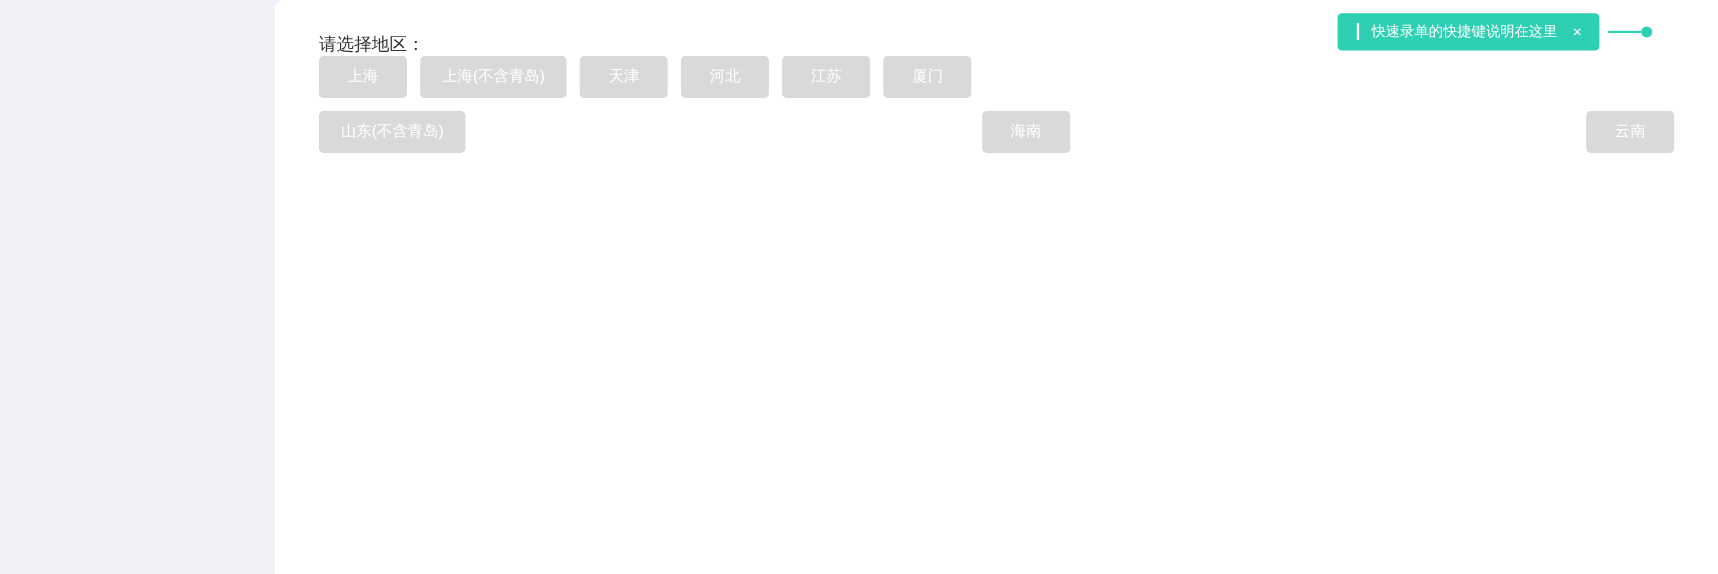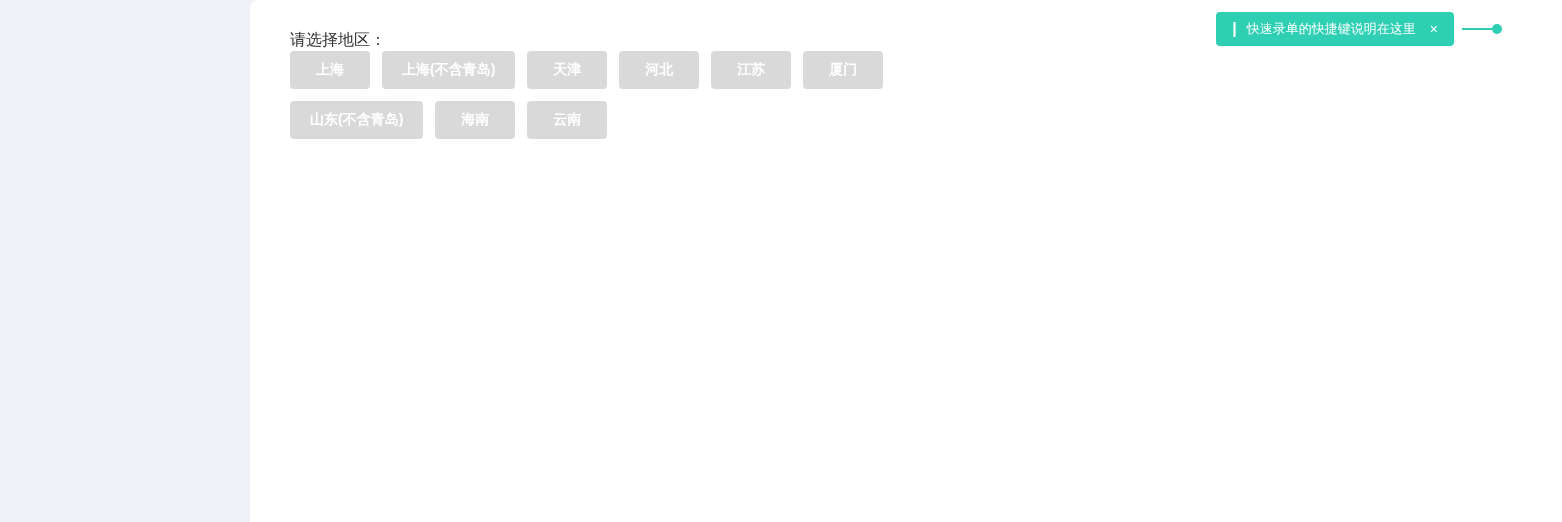--- a/index.html
+++ b/index.html
@@ -47,32 +47,32 @@
       background: #d9d9d9;
       border: none;
       border-radius: 4px;
       padding: 10px 20px;
       color: #fff;
       font-size: 14px;
       cursor: pointer;
       white-space: nowrap;
       min-width: 80px;
       text-align: center;
-      font-weight: bold;
     }
 
     .row-1 {
       display: flex;
       gap: 12px;
       margin-bottom: 12px;
     }
 
     .row-2 {
       display: flex;
       gap: 12px;
+      justify-content: space-between;
     }
 
     
     .tooltip-container {
       position: absolute;
       top: 12px;
       right: 60px;
       display: flex;
       align-items: center;
       gap: 8px;

